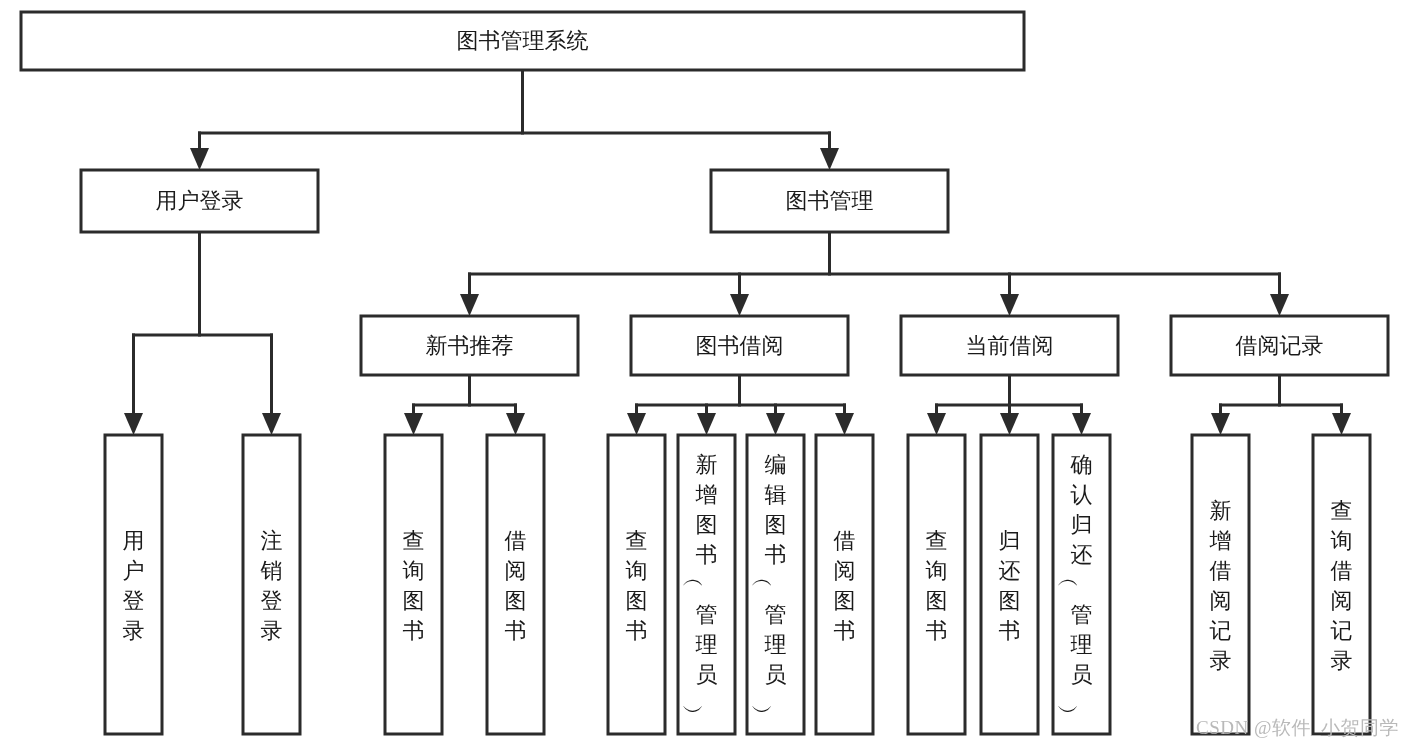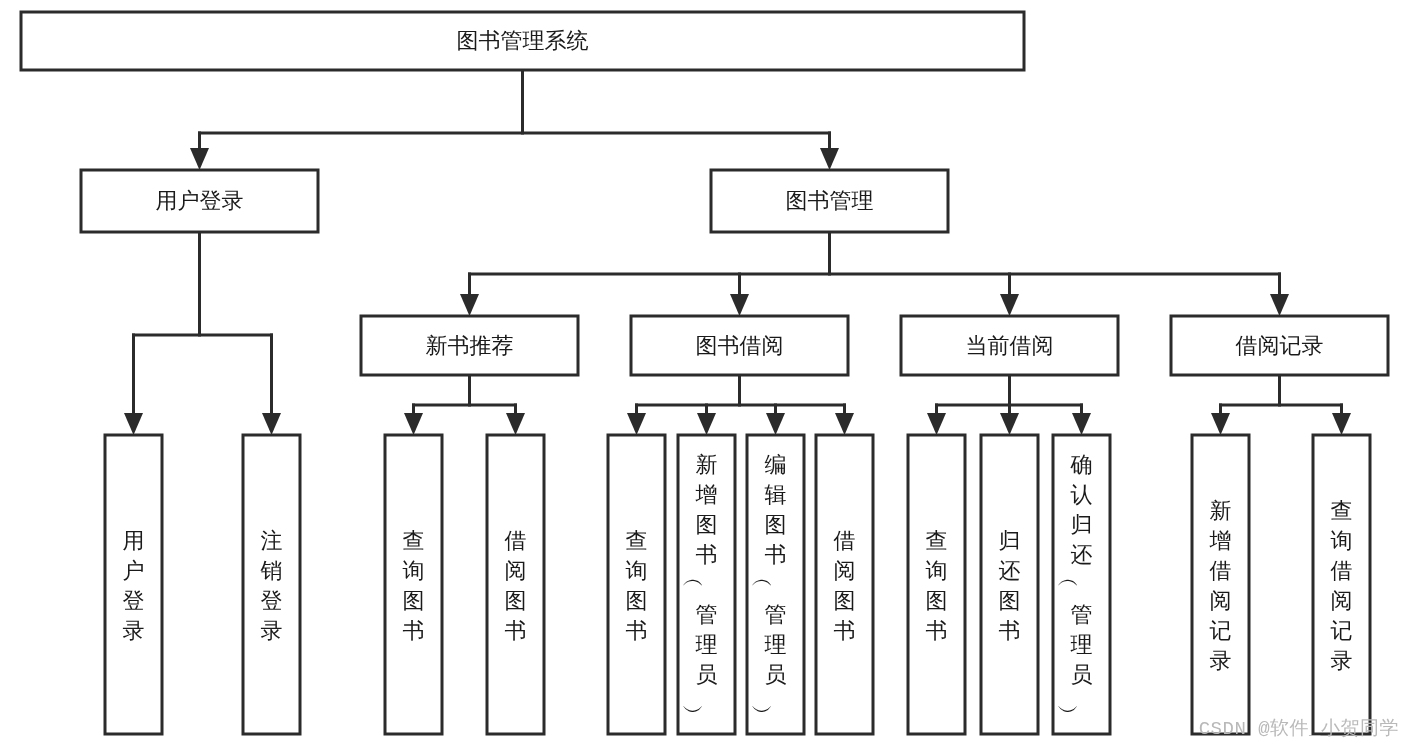--- a/index.html
+++ b/index.html
@@ -50,21 +50,21 @@
   .node-label-v {
     font-family: "DejaVu Sans", "Liberation Sans", sans-serif;
     font-size: 22px;
     fill: #1a1a1a;
     text-anchor: middle;
   }
   .watermark-text {
     position: absolute;
     right: 6px;
     bottom: 6px;
-    font-family: Liberation Mono, monospace;
+    font-family: Liberation Serif, serif;
     font-size: 19px;
     color: #b9b9b9;
     letter-spacing: 0.5px;
     white-space: nowrap;
     user-select: none;
     margin-top: 21px;
   }
 </style>
 </head>
 <body>

